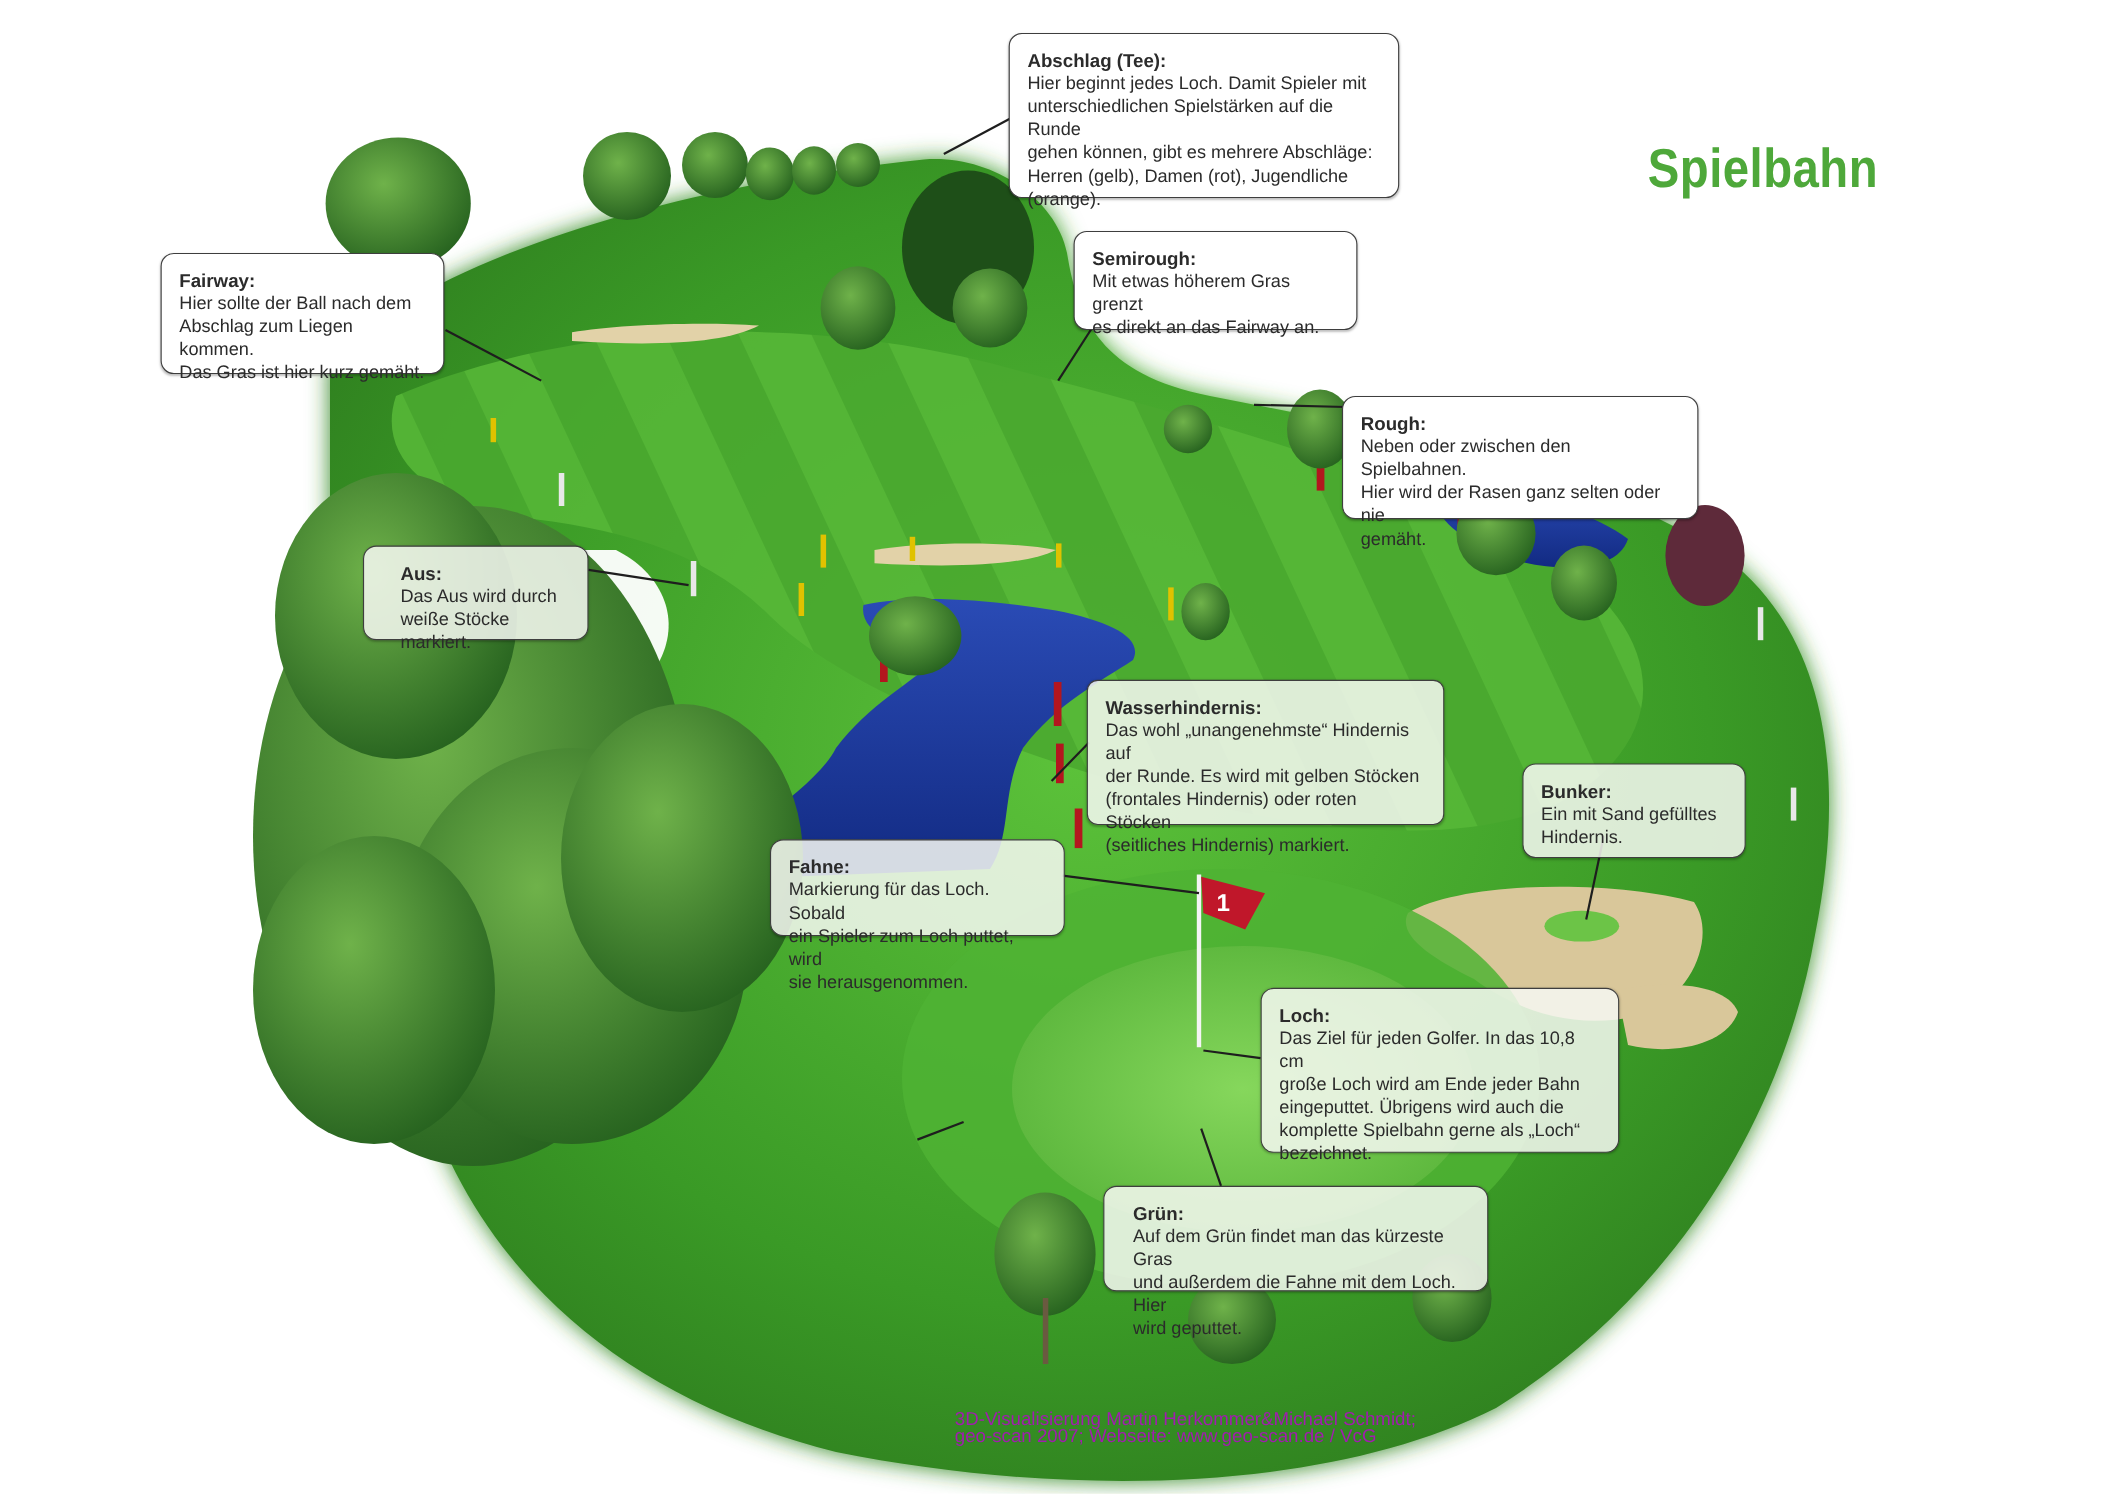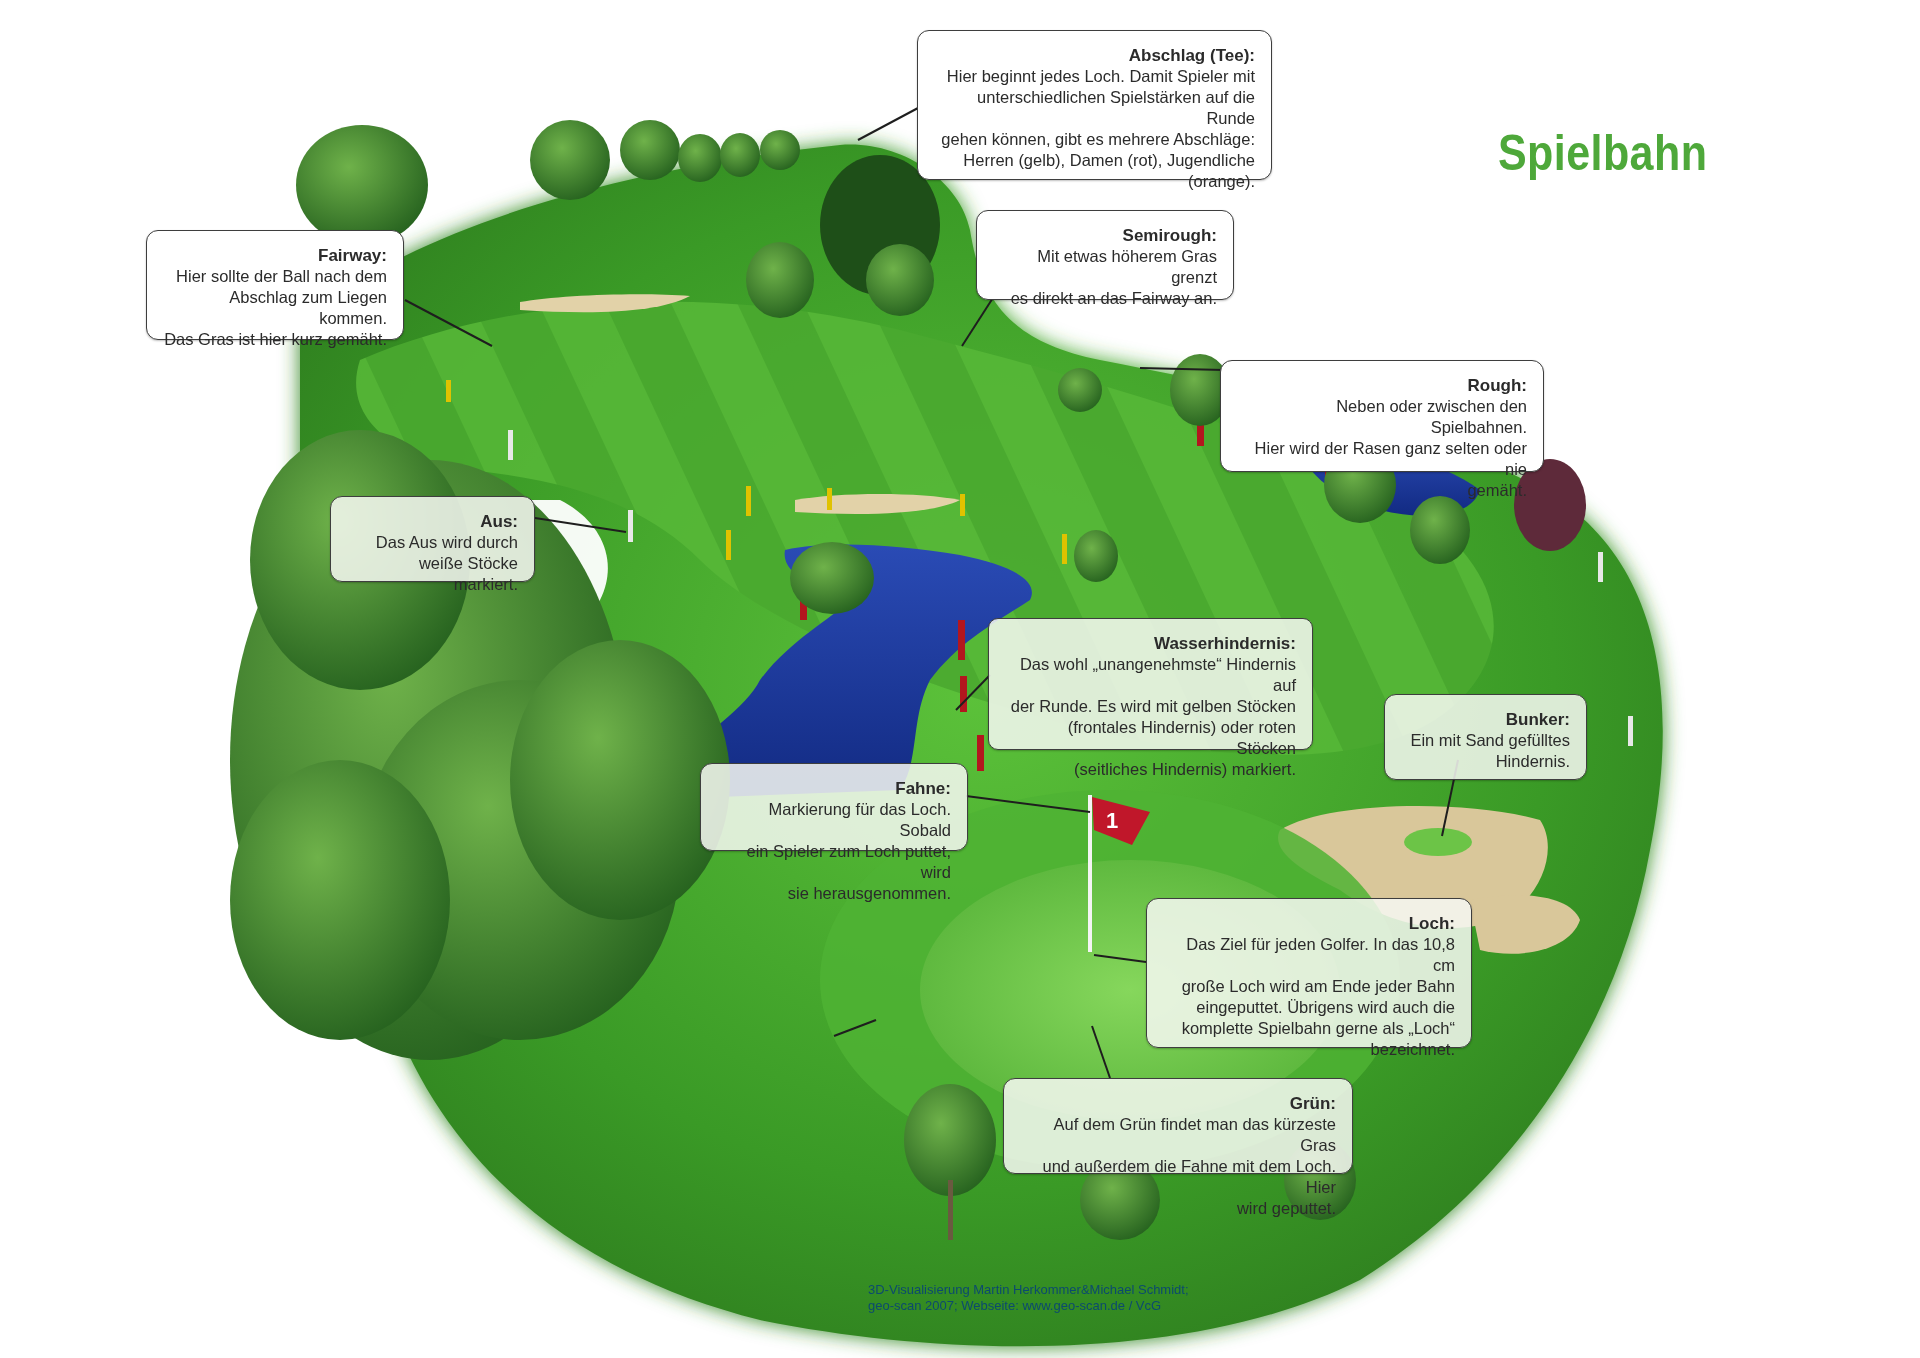--- a/index.html
+++ b/index.html
@@ -17,28 +17,27 @@
     transform:scaleX(0.86); transform-origin:left top;
   }
   .callout {
     position:absolute; box-sizing:border-box;
     background:rgba(246,248,242,0.86);
     border:1.6px solid #3e3e3e; border-radius:12px;
     padding:14px 16px 12px 16px;
     font-family:"Liberation Sans Narrow","Liberation Sans", sans-serif;
     color:#2b2b2b; font-size:16.5px; line-height:21px;
     box-shadow:0 1px 2px rgba(0,0,0,0.25);
-    text-align:right;
   }
   .callout.white { background:#ffffff; }
   .callout .head { font-weight:bold; display:block; font-size:17px; }
   .callout .body { display:block; white-space:pre-line; }
   .credit {
     position:absolute; left:868px; top:1282px;
-    font-size:13px; line-height:16px; color:#0c4a6e;
+    font-size:17px; line-height:16px; color:#a21caf;
     white-space:pre-line;
   }
 </style>
 </head>
 <body>
 
 <div class="stage">
 
   <svg class="course-svg" width="1920" height="1358" viewBox="0 0 1920 1358">
     <defs>

